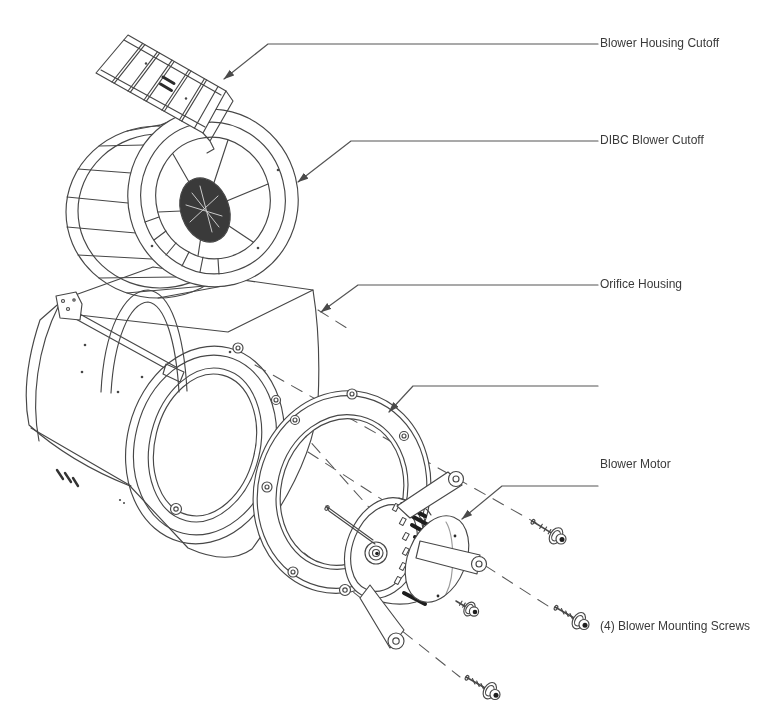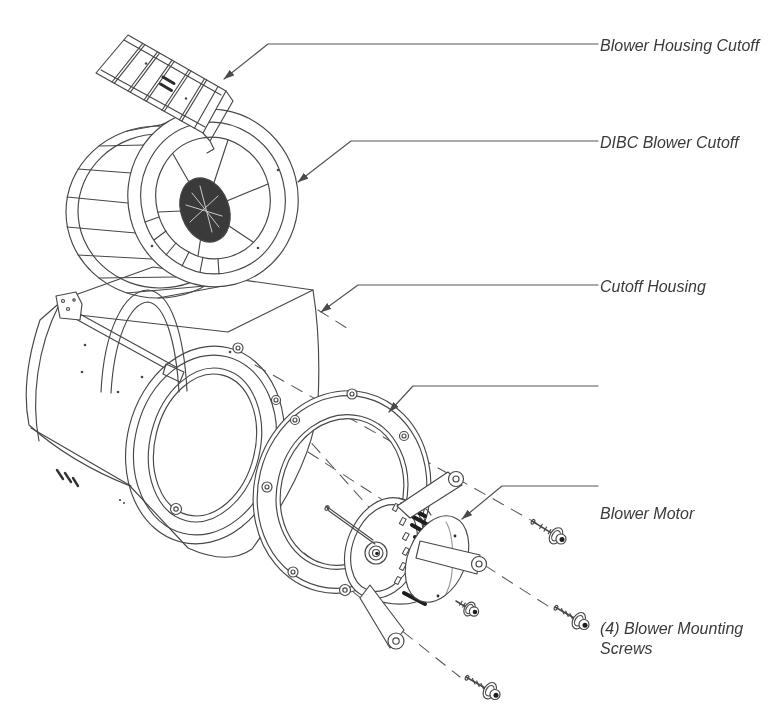--- a/index.html
+++ b/index.html
@@ -1,19 +1,19 @@
 <!DOCTYPE html>
 <html><head>
 <meta charset="utf-8">
 <style>
   html,body{margin:0;padding:0;background:#ffffff;}
   .stage{position:relative;width:768px;height:716px;background:#ffffff;overflow:hidden;
          font-family:"Liberation Sans",sans-serif;}
   .stage svg{position:absolute;left:0;top:0;}
-  .label{position:absolute;font-size:16px;line-height:1.22;color:#3a3a3a;white-space:nowrap;font-style:italic;}
+  .label{position:absolute;font-size:12px;line-height:1.22;color:#3a3a3a;white-space:nowrap;}
   .label.wrap{white-space:normal;width:160px;}
 </style>
 </head>
 <body>
 
 <div class="stage">
 
 <svg width="768" height="716" viewBox="0 0 768 716">
   <defs>
     <marker id="arr" markerWidth="11" markerHeight="8" refX="8.6" refY="3" orient="auto">
@@ -242,17 +242,17 @@
       <polyline points="598,141 351,141 298,182" marker-end="url(#arr)"></polyline>
       <polyline points="598,285 358,285 321,312" marker-end="url(#arr)"></polyline>
       <polyline points="598,386 413,386 389,412" marker-end="url(#arr)"></polyline>
       <polyline points="598,486 502,486 462,519" marker-end="url(#arr)"></polyline>
     </g>
   </g>
 </svg>
 
   <div class="label" style="left:600px;top:36px">Blower Housing Cutoff</div>
   <div class="label" style="left:600px;top:133px">DIBC Blower Cutoff</div>
-  <div class="label" style="left:600px;top:277px">Cutoff Housing</div>
-  <div class="label" style="left:600px;top:504px">Blower Motor</div>
+  <div class="label" style="left:600px;top:277px">Orifice Housing</div>
+  <div class="label" style="left:600px;top:457px">Blower Motor</div>
   <div class="label wrap" style="left:600px;top:619px">(4) Blower Mounting Screws</div>
 
 </div>
 
 </body></html>

